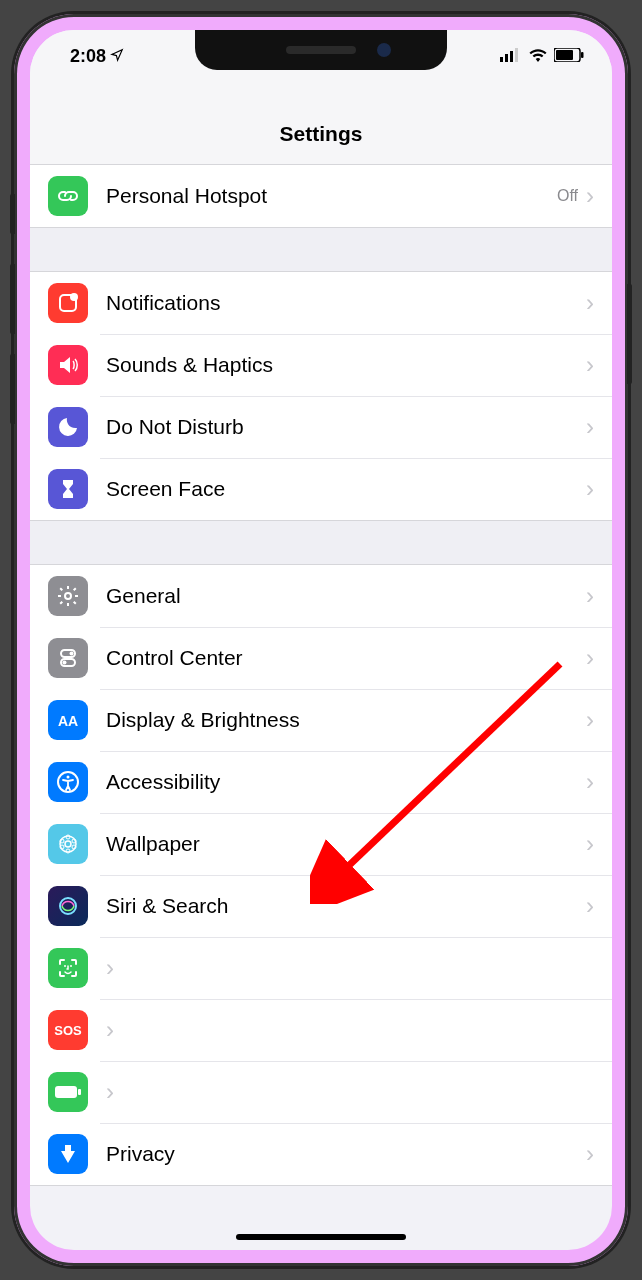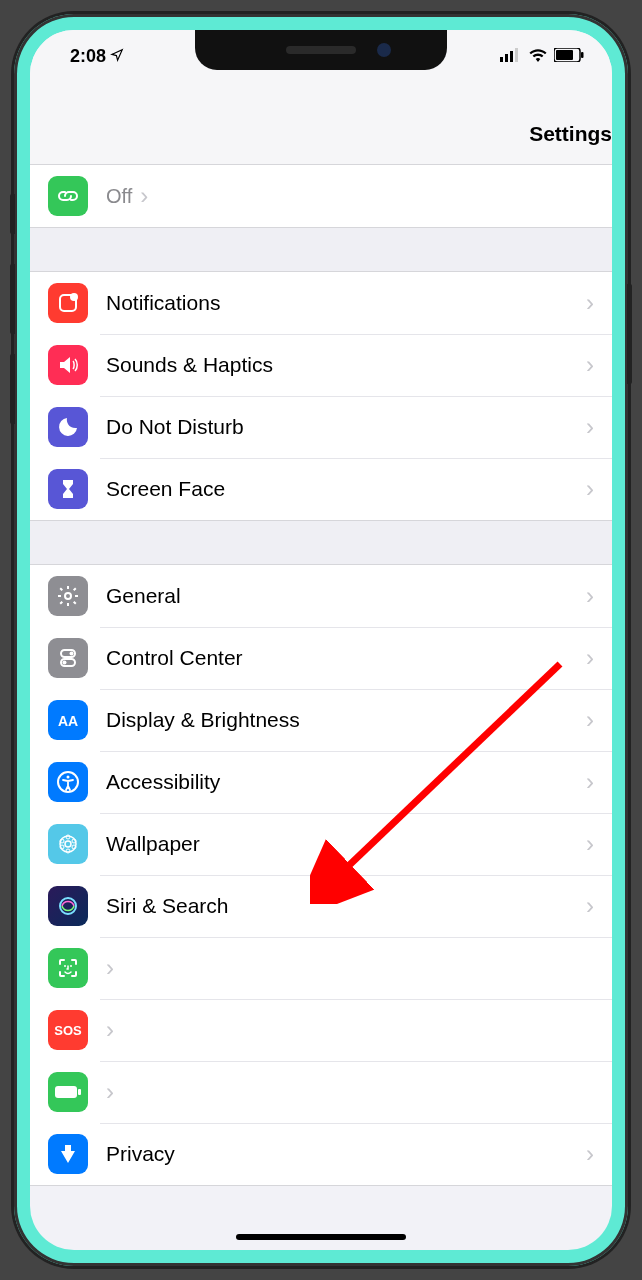--- a/index.html
+++ b/index.html
@@ -10,21 +10,21 @@
   height: 1280px;
   overflow: hidden;
   position: relative;
 }
 .phone-frame {
   position: absolute;
   top: 14px;
   left: 14px;
   width: 614px;
   height: 1252px;
-  background: #5eead4;
+  background: #f0abfc;
   border-radius: 60px;
   box-shadow: 0 0 0 3px #222, inset 0 0 0 3px #333;
   padding: 16px;
 }
 .screen {
   width: 100%;
   height: 100%;
   background: #f2f2f7;
   border-radius: 44px;
   overflow: hidden;
@@ -74,21 +74,21 @@
   padding: 0 28px 0 40px;
   font-size: 18px;
   font-weight: 600;
   background: #f6f6f8;
 }
 .status-left { display: flex; align-items: center; gap: 4px; }
 .status-right { display: flex; align-items: center; gap: 6px; }
 
 .nav-title {
   background: #f6f6f8;
-  text-align: right;
+  text-align: center;
   font-size: 21px;
   font-weight: 700;
   padding: 40px 0 18px 0;
   border-bottom: 1px solid #d6d6da;
 }
 
 .content {
   overflow-y: hidden;
   height: calc(100% - 122px);
 }
@@ -125,21 +125,21 @@
   border-radius: 9px;
   display: flex;
   align-items: center;
   justify-content: center;
   flex-shrink: 0;
   margin-right: 18px;
   color: #fff;
 }
 .icon svg { display: block; }
 .label { flex: 1; font-size: 21px; color: #000; }
-.detail { font-size: 20px; color: #8a8a8e; margin-right: 8px; }
+.detail { font-size: 16px; color: #8a8a8e; margin-right: 8px; }
 .chevron { color: #c7c7cc; font-size: 24px; line-height: 1; }
 
 .home-indicator {
   position: absolute;
   bottom: 10px;
   left: 50%;
   transform: translateX(-50%);
   width: 170px;
   height: 6px;
   background: #000;
@@ -208,20 +208,21 @@
 
     <div class="content">
 
       <div class="group">
         <div class="row">
           <div class="icon" style="background:#34c759">
             <svg width="24" height="24" viewBox="0 0 24 24">
                 <path d="M9 12a4 4 0 0 1 4-4h4a4 4 0 1 1 0 8h-2M15 12a4 4 0 0 1-4 4H7a4 4 0 1 1 0-8h2" stroke="#fff" stroke-width="2" fill="none" stroke-linecap="round"></path>
               </svg>
           </div>
+          <span class="label">Personal Hotspot</span>
           <span class="detail">Off</span>
           <span class="chevron">›</span>
         </div>
       </div>
 
       <div class="spacer"></div>
 
       <div class="group">
         <div class="row">
           <div class="icon" style="background:#ff3b30">

